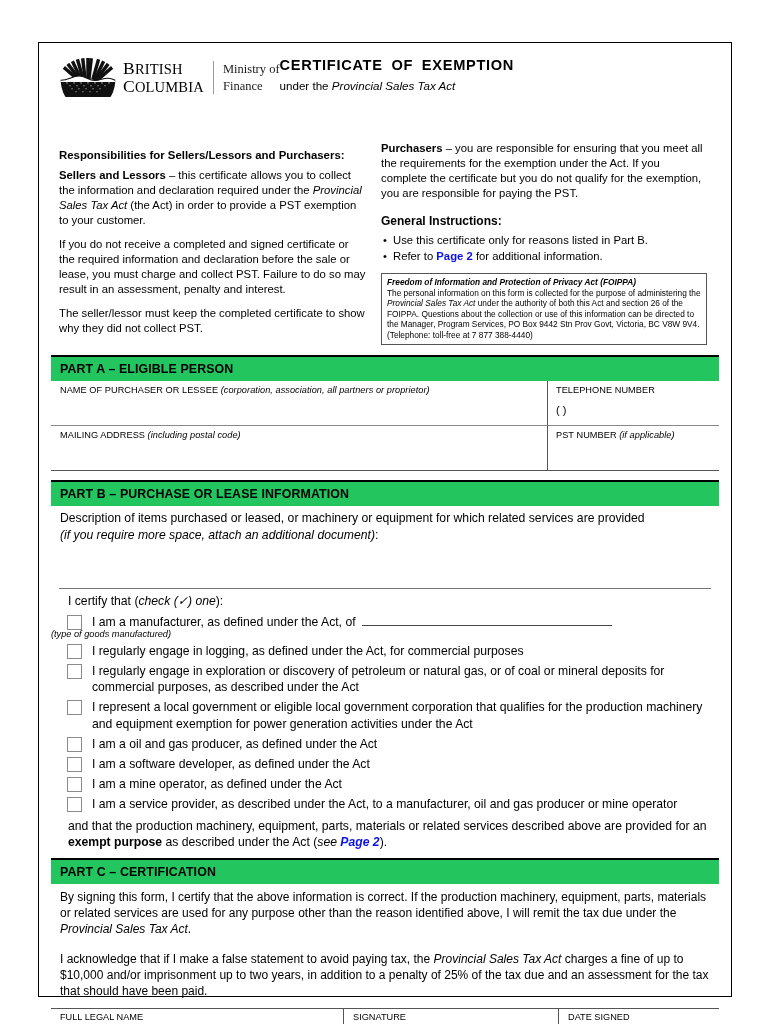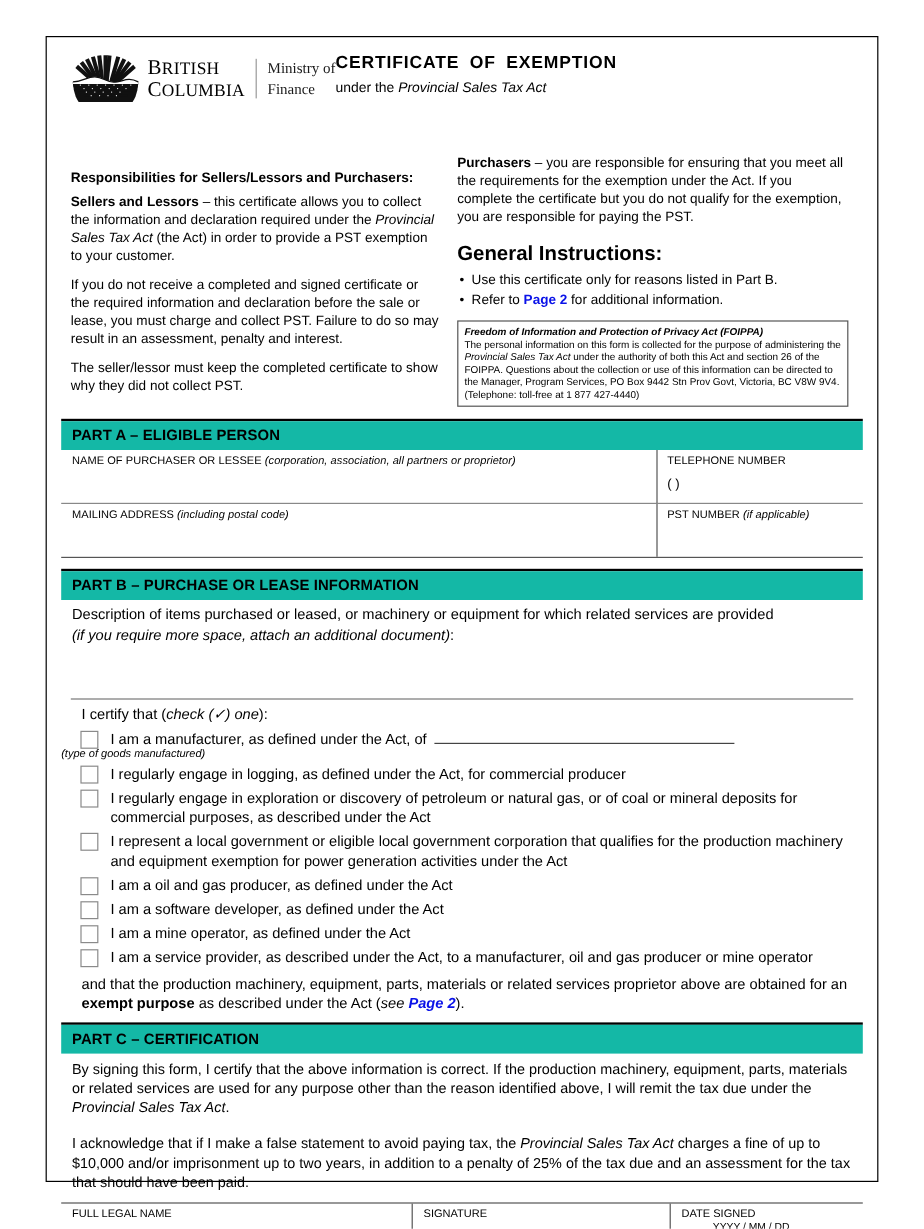--- a/index.html
+++ b/index.html
@@ -13,20 +13,21 @@
     position: relative;
     width: 770px; height: 1024px;
     background: #fff;
     padding: 30px 38px 10px 38px;
   }
   .frame {
     position: relative;
     width: 694px; height: 955px;
     border: 1.5px solid #000;
     padding: 10px 12px 0 12px;
+    margin-top: 12px;
   }
 
   
   .hdr { display: flex; align-items: flex-start; height: 76px; }
   .logo-wrap { display: flex; align-items: flex-start; padding-left: 8px; padding-top: 4px; }
   .bc-mark { width: 58px; height: 40px; flex: none; }
   .bc-words {
     font-family: "Liberation Serif", serif;
     line-height: 1.02; margin-left: 6px; padding-top: 3px;
     letter-spacing: .2px;
@@ -47,36 +48,36 @@
   .t3 i { font-style: italic; }
 
   
   .instr { display: flex; margin-top: 12px; padding: 0 8px; align-items: flex-end; }
   .col-l { width: 322px; padding-right: 14px; }
   .col-r { width: 326px; }
   .h-bold { font-size: 11.4px; font-weight: bold; margin-bottom: 7px; }
   p.body { font-size: 11.3px; line-height: 1.33; margin-bottom: 9px; }
   p.body b { font-weight: bold; }
   p.body i { font-style: italic; }
-  .gen { font-size: 17px; font-weight: bold; margin: 13px 0 4px 0; }
+  .gen { font-size: 12px; font-weight: bold; margin: 13px 0 4px 0; }
   .bullet { font-size: 11.3px; line-height: 1.42; padding-left: 12px; position: relative; }
   .bullet::before { content: "\2022"; position: absolute; left: 2px; }
   .lnk { color: #0a12e8; font-weight: bold; }
 
   .foippa {
     border: 1px solid #555; margin-top: 9px; padding: 3px 5px 4px 5px;
     font-size: 8.3px; line-height: 1.27;
   }
   .foippa .fi-t { font-weight: bold; font-style: italic; }
   .foippa i { font-style: italic; }
 
   
   .rule-thick { border-top: 2.2px solid #000; margin: 0 0 0 0; }
   .sec-bar {
-    background: #14b8a6; font-size: 12.4px; font-weight: bold;
+    background: #22c55e; font-size: 12.4px; font-weight: bold;
     padding: 5px 7px 5px 9px; letter-spacing: .1px;
   }
 
   
   .ptA { border-bottom: 1.2px solid #555; }
   .rowA { display: flex; }
   .cellA-l { width: 497px; border-right: 1px solid #555; padding: 4px 0 0 9px; }
   .cellA-r { flex: 1; padding: 4px 0 0 8px; }
   .rowA.r1 .cellA-l, .rowA.r1 .cellA-r { height: 45px; border-bottom: 1px solid #888; }
   .rowA.r2 .cellA-l, .rowA.r2 .cellA-r { height: 44px; }
@@ -205,21 +206,21 @@
       </div>
       <div class="col-r">
         <p class="body"><b>Purchasers</b><span> – you are responsible for ensuring that you meet all the requirements for the exemption under the Act. If you complete the certificate but you do not qualify for the exemption, you are responsible for paying the PST.</span></p>
         <div class="gen">General Instructions:</div>
         <div class="bullet">Use this certificate only for reasons listed in Part B.</div>
         <div class="bullet"><span>Refer to </span><span class="lnk">Page 2</span><span> for additional information.</span></div>
 
         <div class="foippa">
           <div class="fi-t">Freedom of Information and Protection of Privacy Act (FOIPPA)</div>
           <div><span>The personal information on this form is collected for the purpose of administering the </span><i>Provincial Sales Tax Act</i><span> under the authority of both this Act and section 26 of the FOIPPA.  Questions about the collection or use of this information can be directed to the Manager, Program Services, PO Box 9442 Stn Prov Govt, Victoria, BC  V8W 9V4.</span></div>
-          <div>(Telephone:  toll-free at 1 877 427-4440)</div>
+          <div>(Telephone:  toll-free at 7 877 388-4440)</div>
         </div>
       </div>
     </div>
 
     <div style="margin-top:10px">
       <div class="rule-thick"></div>
       <div class="sec-bar">PART A – ELIGIBLE PERSON</div>
       <div class="ptA">
         <div class="rowA r1">
           <div class="cellA-l">
@@ -254,21 +255,21 @@
       <div class="certline"><span>I certify that (</span><i>check (✓) one</i><span>):</span></div>
 
       <div class="cbrow">
         <div class="cb"></div>
         <div class="cbtxt"><span>I am a manufacturer, as defined under the Act, of</span><span class="mline" style="width:250px;margin-left:6px"></span></div>
       </div>
       <div class="subnote">(type of goods manufactured)</div>
 
       <div class="cbrow">
         <div class="cb"></div>
-        <div class="cbtxt">I regularly engage in logging, as defined under the Act, for commercial producer</div>
+        <div class="cbtxt">I regularly engage in logging, as defined under the Act, for commercial purposes</div>
       </div>
       <div class="cbrow">
         <div class="cb"></div>
         <div class="cbtxt">I regularly engage in exploration or discovery of petroleum or natural gas, or of coal or mineral deposits for commercial purposes, as described under the Act</div>
       </div>
       <div class="cbrow">
         <div class="cb"></div>
         <div class="cbtxt">I represent a local government or eligible local government corporation that qualifies for the production machinery and equipment exemption for power generation activities under the Act</div>
       </div>
       <div class="cbrow">
@@ -281,21 +282,21 @@
       </div>
       <div class="cbrow">
         <div class="cb"></div>
         <div class="cbtxt">I am a mine operator, as defined under the Act</div>
       </div>
       <div class="cbrow">
         <div class="cb"></div>
         <div class="cbtxt">I am a service provider, as described under the Act, to a manufacturer, oil and gas producer or mine operator</div>
       </div>
 
-      <div class="tail"><span>and that the production machinery, equipment, parts, materials or related services proprietor above are obtained for an </span><b>exempt purpose</b><span> as described under the Act (</span><i>see </i><span class="lnk" style="font-style:italic">Page 2</span><span>).</span></div>
+      <div class="tail"><span>and that the production machinery, equipment, parts, materials or related services described above are provided for an </span><b>exempt purpose</b><span> as described under the Act (</span><i>see </i><span class="lnk" style="font-style:italic">Page 2</span><span>).</span></div>
     </div>
 
     <div style="margin-top:7px">
       <div class="rule-thick"></div>
       <div class="sec-bar">PART C – CERTIFICATION</div>
       <div class="ptC-p"><span>By signing this form, I certify that the above information is correct.  If the production machinery, equipment, parts, materials or related services are used for any purpose other than the reason identified above, I will remit the tax due under the </span><i>Provincial Sales Tax Act</i><span>.</span></div>
       <div class="ptC-p"><span>I acknowledge that if I make a false statement to avoid paying tax, the </span><i>Provincial Sales Tax Act</i><span> charges a fine of up to $10,000 and/or imprisonment up to two years, in addition to a penalty of 25% of the tax due and an assessment for the tax that should have been paid.</span></div>
 
       <div class="sigrow">
         <div class="sig-c sig-1">

